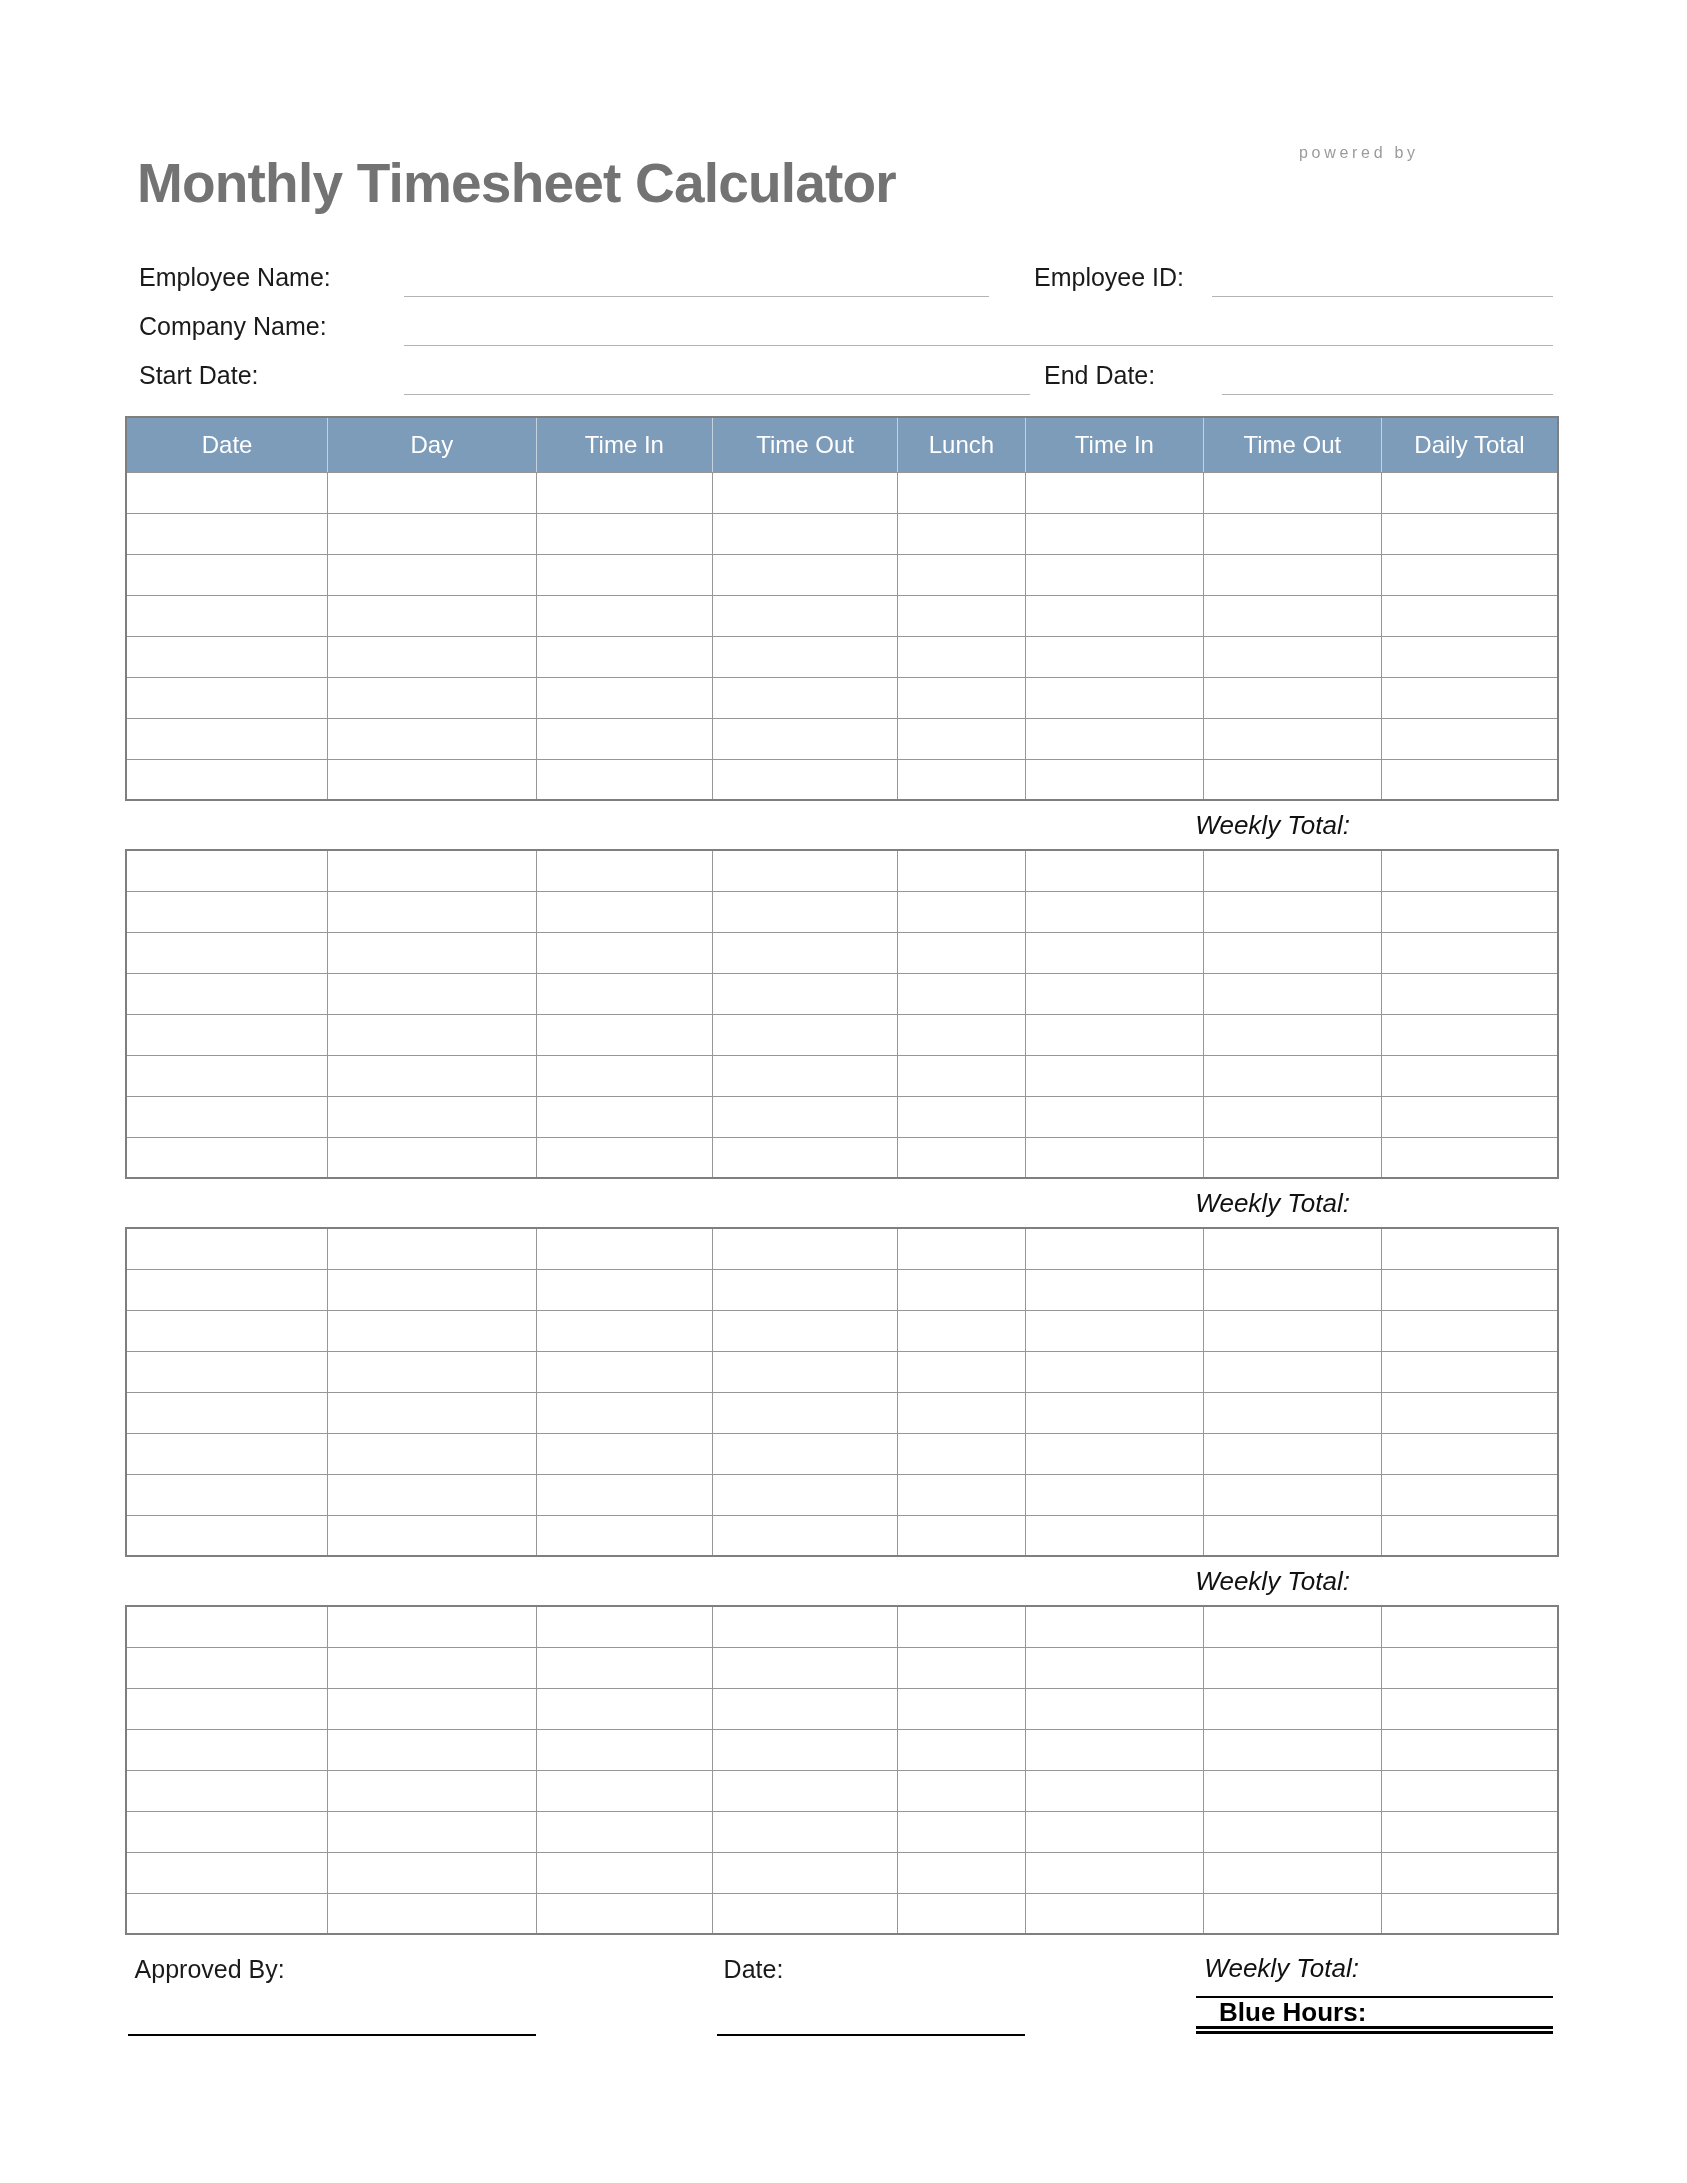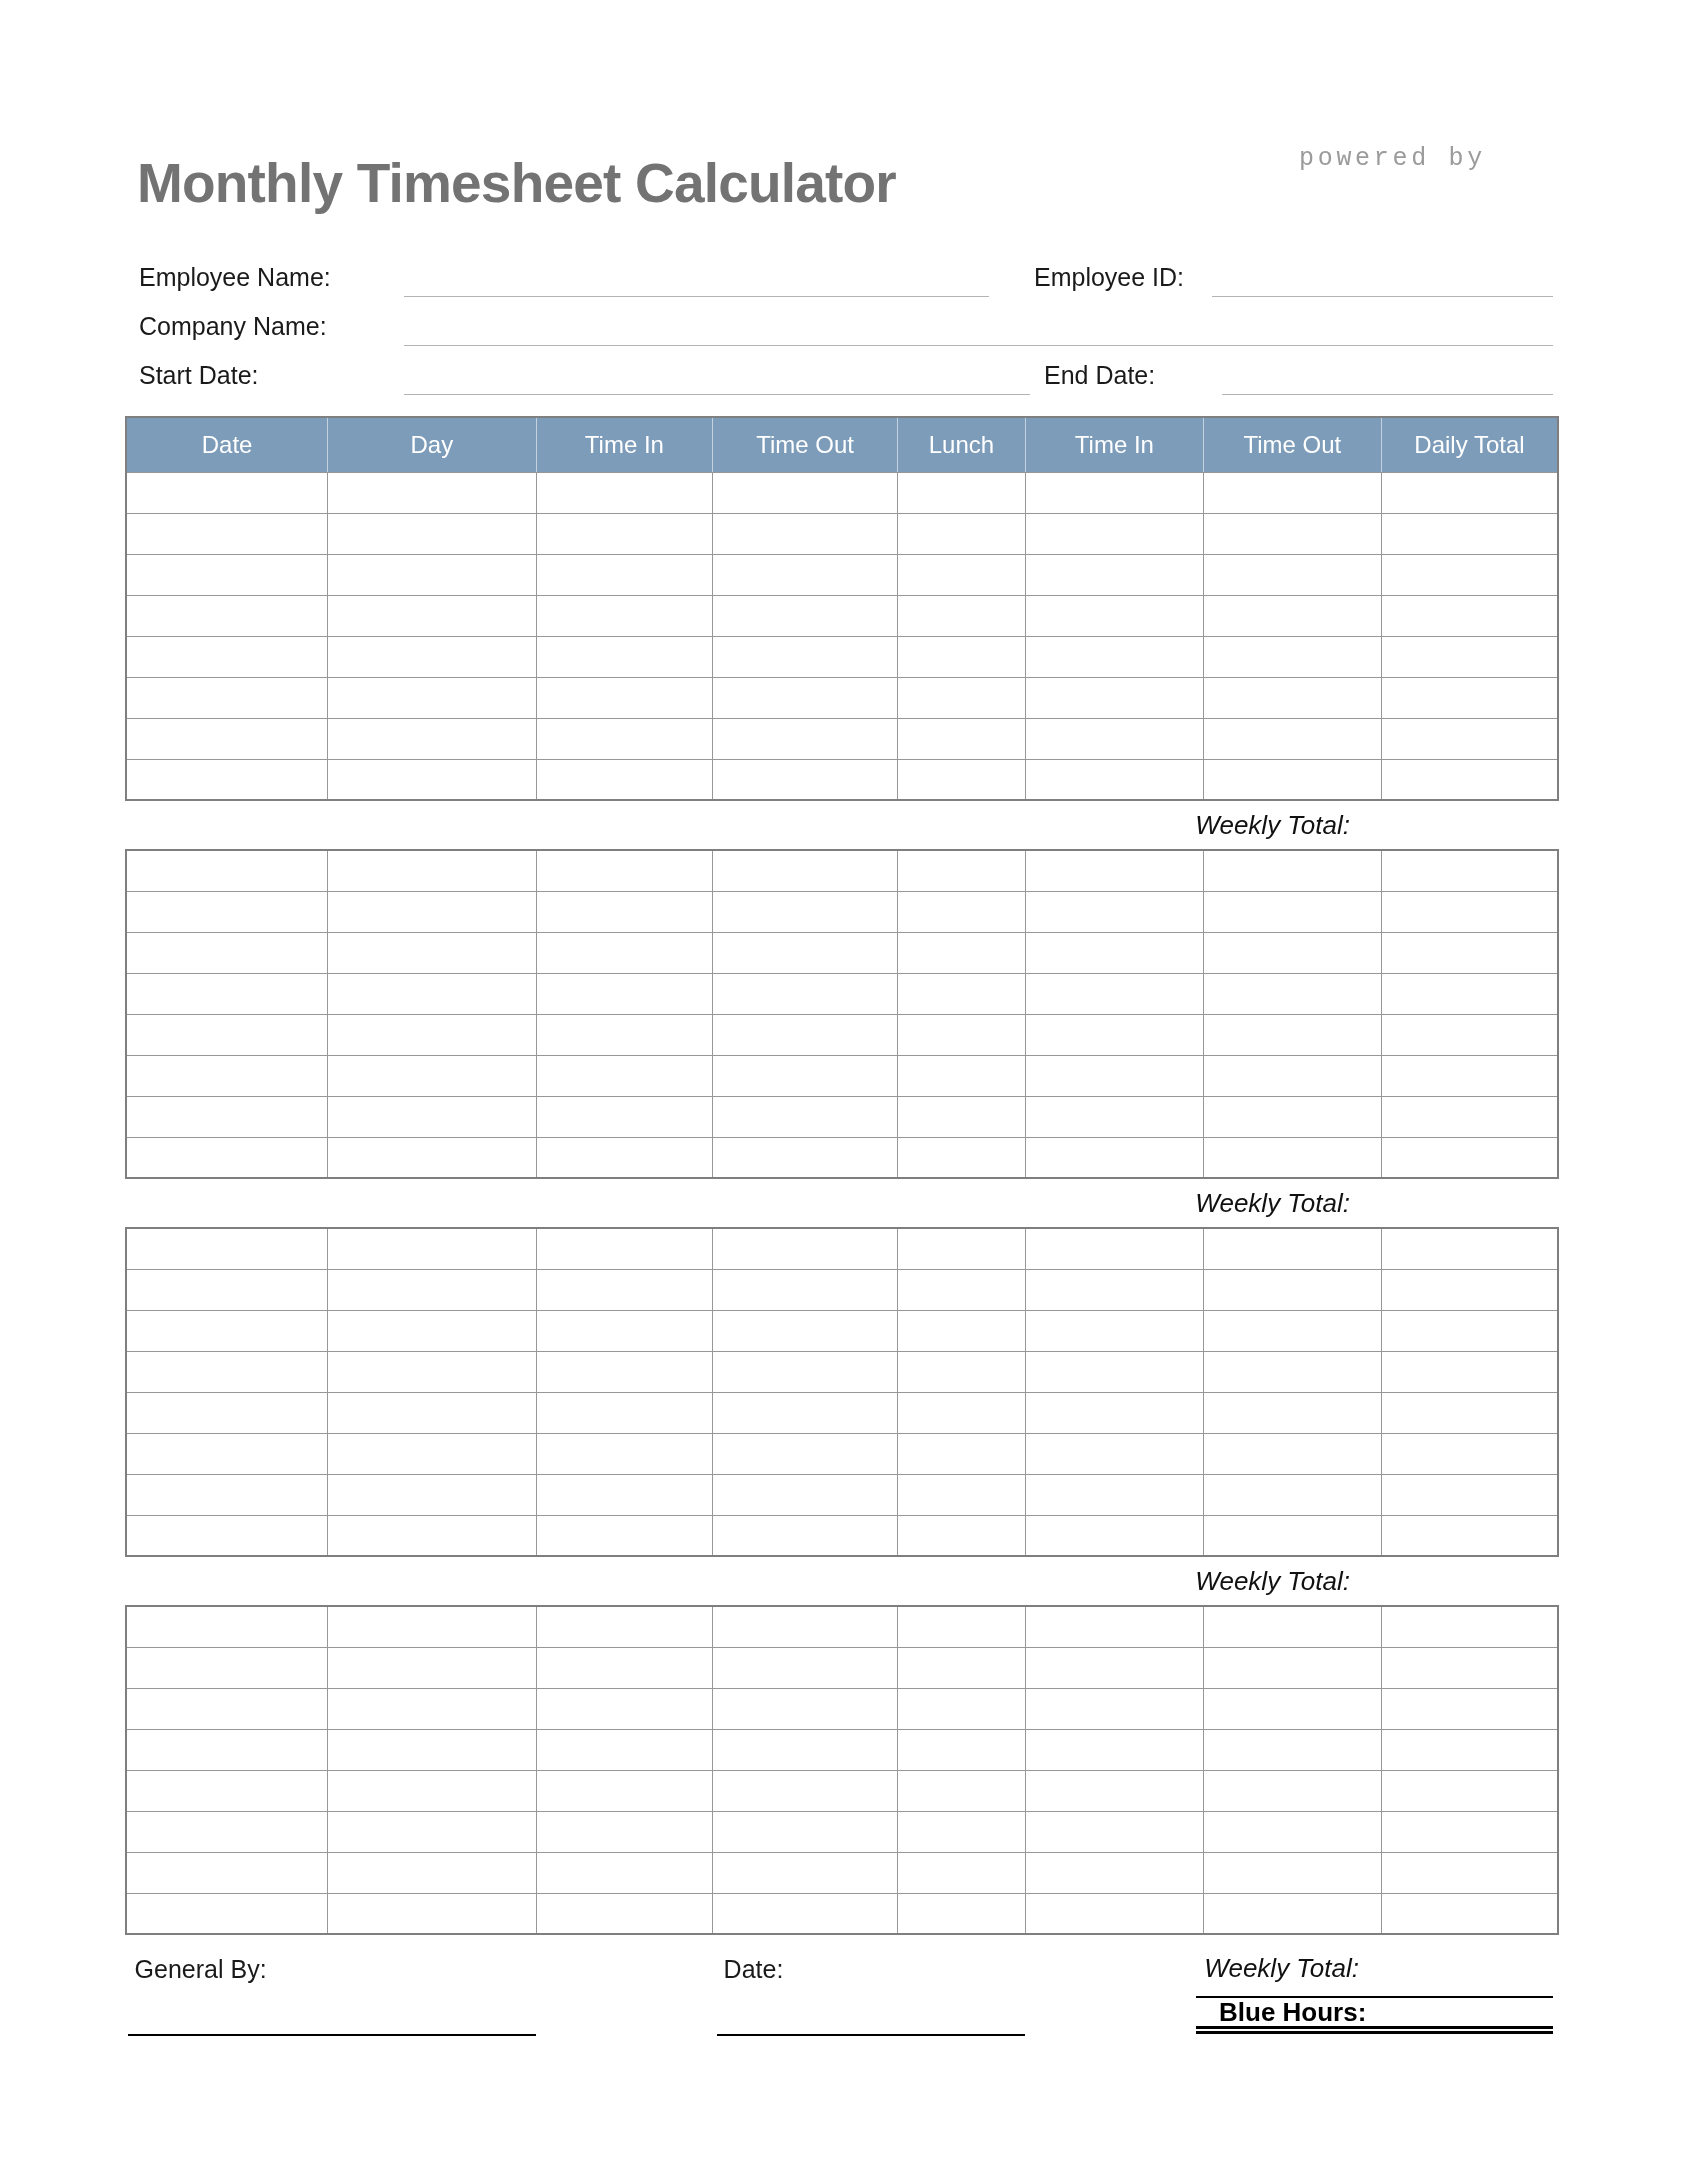--- a/index.html
+++ b/index.html
@@ -7,21 +7,21 @@
   body {
     background:#ffffff;
     font-family:"Liberation Sans","DejaVu Sans",sans-serif;
     color:#1a1a1a;
   }
   .page { position:relative; width:1687px; height:2183px; background:#ffffff; overflow:hidden; }
 
   
   .title { position:absolute; left:137px; top:151px; font-size:55px; font-weight:700; letter-spacing:-0.8px; color:#737373; }
   .logo { position:absolute; left:1299px; top:144px; }
-  .powered { font-size:25px; letter-spacing:3.7px; color:var(--powered-gray,#9b9b9b); font-weight:400;font-family:Liberation Mono, monospace; }
+  .powered { font-size:16px; letter-spacing:3.7px; color:var(--powered-gray,#9b9b9b); font-weight:400; }
   .brand { font-size:47px; font-weight:700; letter-spacing:-0.8px; margin-top:1.7px; }
   .brand-general { color:var(--brand-dark,#3a3a3a); }
   .brand-blue { color:var(--brand-blue,#2e7cc3); }
 
   
   .form { position:absolute; left:139px; top:253px; width:1414px; font-size:25px; }
   .form-row { display:flex; align-items:flex-end; height:49px; }
   .form-label { padding-bottom:10px; white-space:nowrap; }
   .label-w1 { width:265px; }
   .label-w2 { width:178px; }
@@ -478,21 +478,21 @@
             <td></td>
             <td></td>
             <td></td>
           </tr>
         </tbody>
       </table>
     </div>
 
   <div class="footer">
     <div class="sig-col col-approved">
-      <span class="sig-label">General By:</span>
+      <span class="sig-label">Approved By:</span>
       <span class="sig-line"></span>
     </div>
     <div class="sig-col col-date">
       <span class="sig-label">Date:</span>
       <span class="sig-line"></span>
     </div>
     <div class="col-totals">
       <div class="totals-weekly">
         <span>Weekly Total:</span>
       </div>

